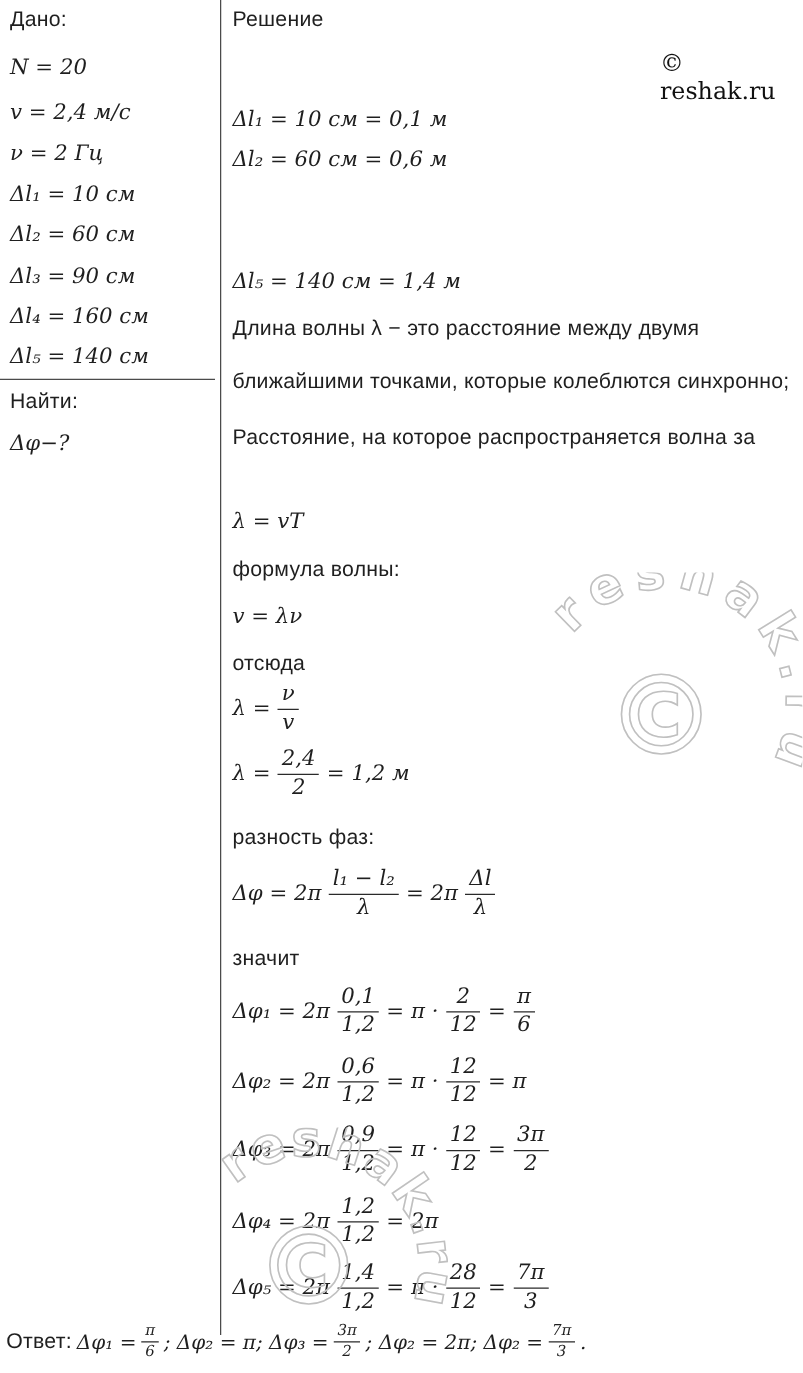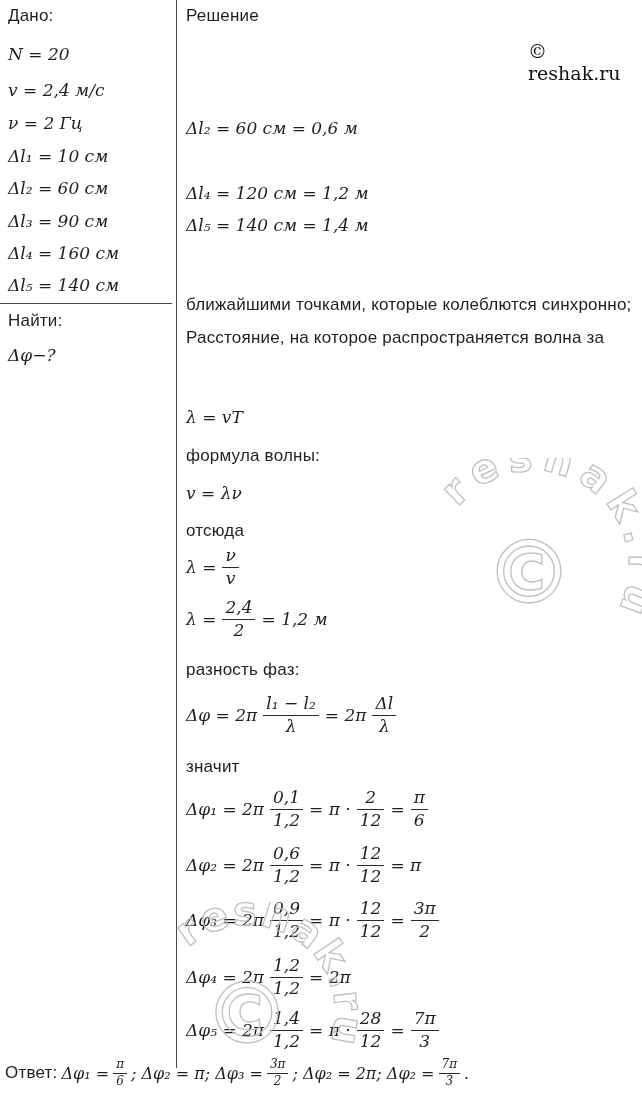--- a/index.html
+++ b/index.html
@@ -41,26 +41,27 @@
   <div class="ln math" style="left:8px;top:146px">Δl₁ = 10 см</div>
   <div class="ln math" style="left:8px;top:178px">Δl₂ = 60 см</div>
   <div class="ln math" style="left:8px;top:211px">Δl₃ = 90 см</div>
   <div class="ln math" style="left:8px;top:243px">Δl₄ = 160 см</div>
   <div class="ln math" style="left:8px;top:275px">Δl₅ = 140 см</div>
 
   <div class="ln text" style="left:8px;top:311px">Найти:</div>
   <div class="ln math" style="left:8px;top:345px">Δφ−?</div>
 
   <div class="ln text" style="left:186px;top:6px">Решение</div>
+  <div class="ln math" style="left:186px;top:86px">Δl₁ = 10 см = 0,1 м</div>
   <div class="ln math" style="left:186px;top:118px">Δl₂ = 60 см = 0,6 м</div>
-  <div class="ln math" style="left:186px;top:183px">Δl₄ = 120 см = 1,2 м</div>
   <div class="ln math" style="left:186px;top:215px">Δl₅ = 140 см = 1,4 м</div>
 
+  <div class="ln text" style="left:186px;top:253px">Длина волны  λ − это расстояние между двумя</div>
   <div class="ln text" style="left:186px;top:295px">ближайшими точками, которые колеблются синхронно;</div>
-  <div class="ln text" style="left:186px;top:328px">Расстояние, на которое распространяется волна за</div>
+  <div class="ln text" style="left:186px;top:340px">Расстояние, на которое распространяется волна за</div>
 
   <div class="ln math" style="left:186px;top:407px">λ = vT</div>
   <div class="ln text" style="left:186px;top:446px">формула волны:</div>
   <div class="ln math" style="left:186px;top:483px">v = λν</div>
   <div class="ln text" style="left:186px;top:521px">отсюда</div>
 
   <div class="ln math fline" style="left:186px;top:546px">
     <span>λ =</span>
     <span class="frac">
       <span class="num">ν</span>

